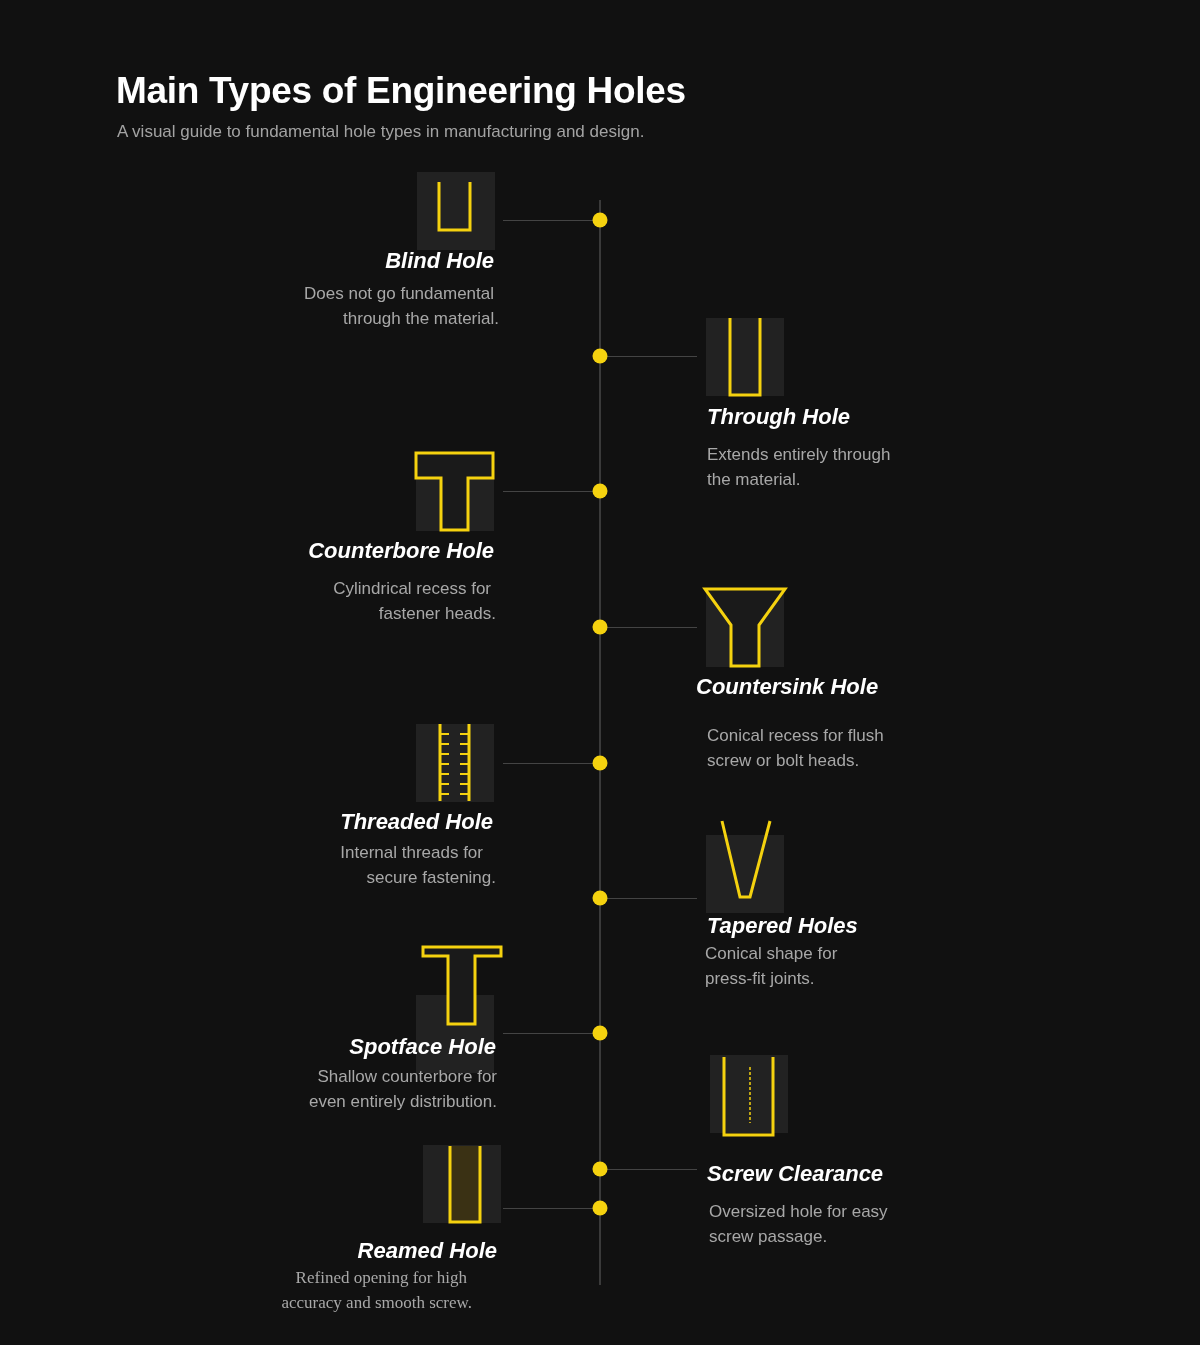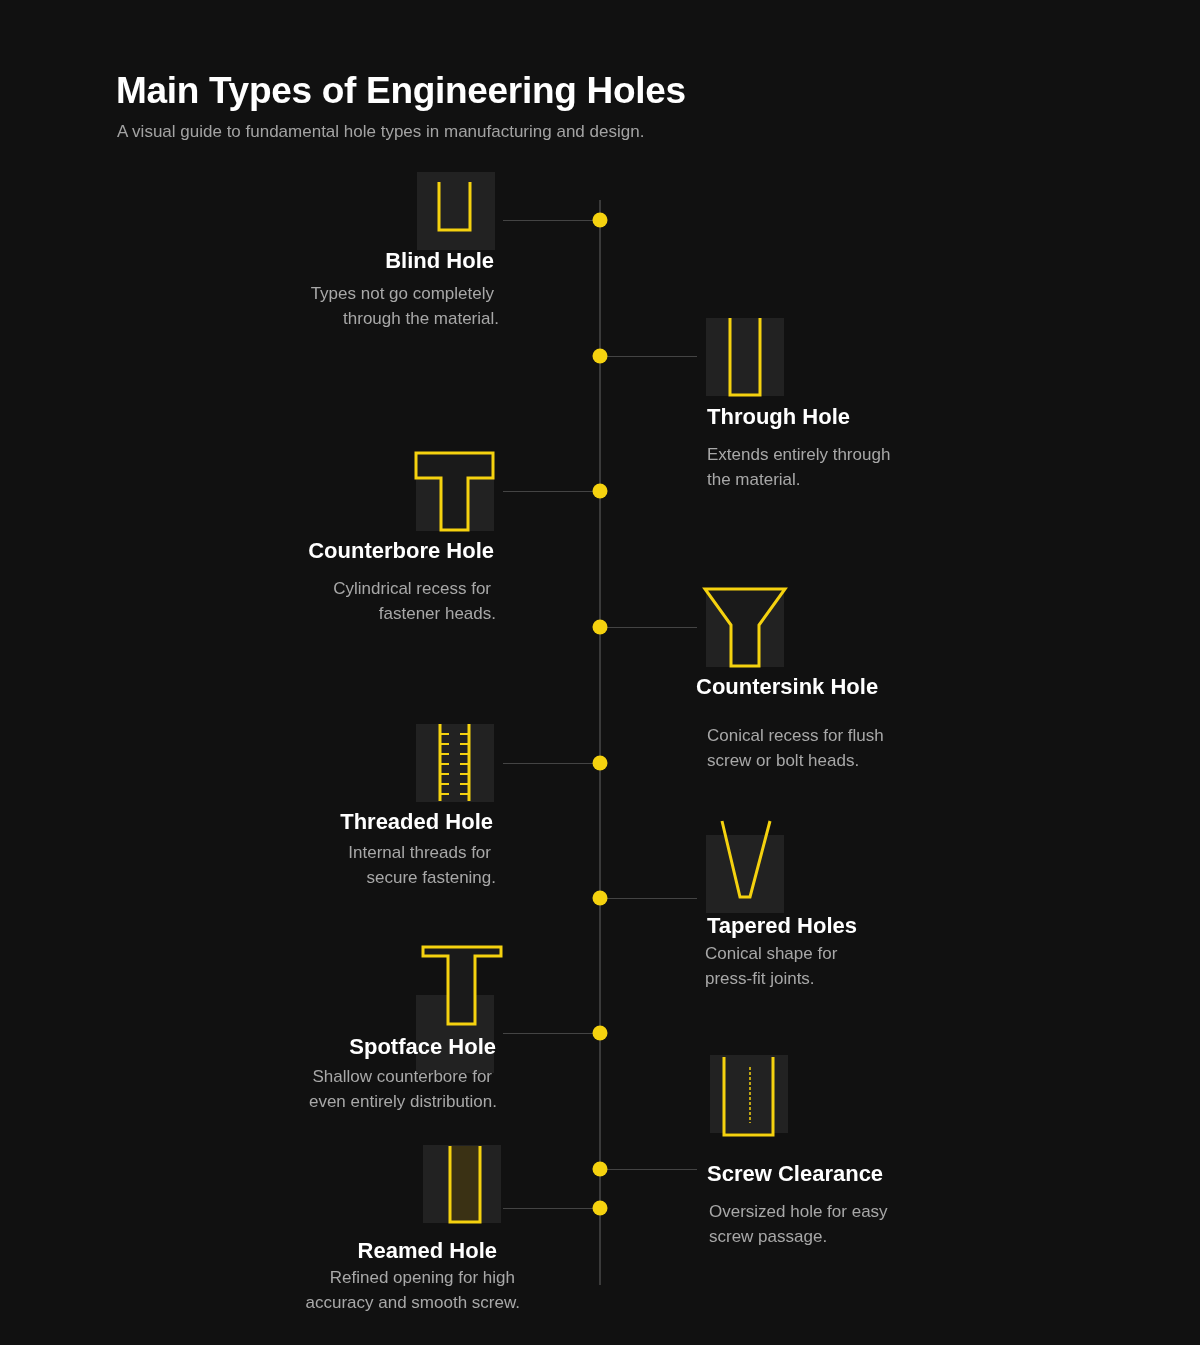--- a/index.html
+++ b/index.html
@@ -29,21 +29,21 @@
   }
   .connector {
     position: absolute; height: 1px; background: #444444;
   }
   .icon-box {
     position: absolute; width: 78px; height: 78px; background: #222222;
   }
   .icon-svg { position: absolute; overflow: visible; }
   .item-title {
     position: absolute; font-size: 22px; font-weight: 700; color: #ffffff;
-    white-space: nowrap; margin: 0;
+    white-space: nowrap; margin: 0; font-style: italic;
   }
   .item-desc {
     position: absolute; font-size: 17px; line-height: 24.5px; color: #a8a8a8;
     white-space: nowrap; margin: 0;
   }
   .left .item-title, .left .item-desc { text-align: right; }
   .desc-line { display: block; }
 </style>
 </head>
 <body>
@@ -55,21 +55,21 @@
 
 <div class="left">
   <div class="connector" style="left:503px; top:220px; width:97px;"></div>
   <div class="dot" style="left:600px; top:220px;"></div>
   <div class="icon-box" style="left:417px; top:172px;"></div>
   <svg class="icon-svg" style="left:417px; top:172px;" width="78" height="78">
     <polyline points="22,10 22,58 53,58 53,10" fill="none" stroke="#f5d20f" stroke-width="3"></polyline>
   </svg>
   <div class="item-title" style="right:706px; top:248px;">Blind Hole</div>
   <div class="item-desc" style="right:701px; top:282px;">
-    <span class="desc-line" style="margin-right:5px;">Types not go completely</span>
+    <span class="desc-line" style="margin-right:5px;">Does not go fundamental</span>
     <span class="desc-line">through the material.</span>
   </div>
 </div>
 
 <div class="right">
   <div class="connector" style="left:600px; top:356px; width:97px;"></div>
   <div class="dot" style="left:600px; top:356px;"></div>
   <div class="icon-box" style="left:706px; top:318px;"></div>
   <svg class="icon-svg" style="left:706px; top:318px;" width="78" height="78">
     <polyline points="24,0 24,77 54,77 54,0" fill="none" stroke="#f5d20f" stroke-width="3"></polyline>
@@ -128,21 +128,21 @@
       <line x1="24" y1="50" x2="33" y2="50"></line>
         <line x1="44" y1="50" x2="53" y2="50"></line>
       <line x1="24" y1="60" x2="33" y2="60"></line>
         <line x1="44" y1="60" x2="53" y2="60"></line>
       <line x1="24" y1="70" x2="33" y2="70"></line>
         <line x1="44" y1="70" x2="53" y2="70"></line>
     </g>
   </svg>
   <div class="item-title" style="right:707px; top:809px;">Threaded Hole</div>
   <div class="item-desc" style="right:704px; top:841px;">
-    <span class="desc-line" style="margin-right:5px;">Internal threads for</span>
+    <span class="desc-line" style="margin-right:13px;">Internal threads for</span>
     <span class="desc-line">secure fastening.</span>
   </div>
 </div>
 
 <div class="right">
   <div class="connector" style="left:600px; top:898px; width:97px;"></div>
   <div class="dot" style="left:600px; top:898px;"></div>
   <div class="icon-box" style="left:706px; top:835px;"></div>
   <svg class="icon-svg" style="left:706px; top:835px;" width="78" height="78">
     <polyline points="16,-14 34,62 44,62 64,-14" fill="none" stroke="#f5d20f" stroke-width="3"></polyline>
@@ -156,21 +156,21 @@
 
 <div class="left">
   <div class="connector" style="left:503px; top:1033px; width:97px;"></div>
   <div class="dot" style="left:600px; top:1033px;"></div>
   <div class="icon-box" style="left:416px; top:995px;"></div>
   <svg class="icon-svg" style="left:416px; top:946px;" width="90" height="80">
     <polygon points="7,1 85,1 85,10 59,10 59,78 32,78 32,10 7,10" fill="#1a1a1a" stroke="#f5d20f" stroke-width="3"></polygon>
   </svg>
   <div class="item-title" style="right:704px; top:1034px;">Spotface Hole</div>
   <div class="item-desc" style="right:703px; top:1065px;">
-    <span class="desc-line" style="margin-right:5px;">Shallow counterbore for</span>
+    <span class="desc-line" style="">Shallow counterbore for</span>
     <span class="desc-line">even entirely distribution.</span>
   </div>
 </div>
 
 <div class="right">
   <div class="connector" style="left:600px; top:1169px; width:97px;"></div>
   <div class="dot" style="left:600px; top:1169px;"></div>
   <div class="icon-box" style="left:710px; top:1055px;"></div>
   <svg class="icon-svg" style="left:710px; top:1055px;" width="78" height="78">
     <polyline points="14,2 14,80 63,80 63,2" fill="none" stroke="#f5d20f" stroke-width="3"></polyline>
@@ -184,17 +184,17 @@
 </div>
 
 <div class="left">
   <div class="connector" style="left:503px; top:1208px; width:97px;"></div>
   <div class="dot" style="left:600px; top:1208px;"></div>
   <div class="icon-box" style="left:423px; top:1145px;"></div>
   <svg class="icon-svg" style="left:423px; top:1145px;" width="78" height="78">
     <polyline points="27,1 27,77 57,77 57,1" fill="#3a3114" stroke="#f5d20f" stroke-width="3"></polyline>
   </svg>
   <div class="item-title" style="right:703px; top:1238px;">Reamed Hole</div>
-  <div class="item-desc" style="right:680px; top:1266px;">
+  <div class="item-desc" style="right:728px; top:1266px;font-family:Liberation Serif, serif;">
     <span class="desc-line" style="margin-right:5px;">Refined opening for high</span>
     <span class="desc-line">accuracy and smooth screw.</span>
   </div>
 </div>
 
 </body></html>

